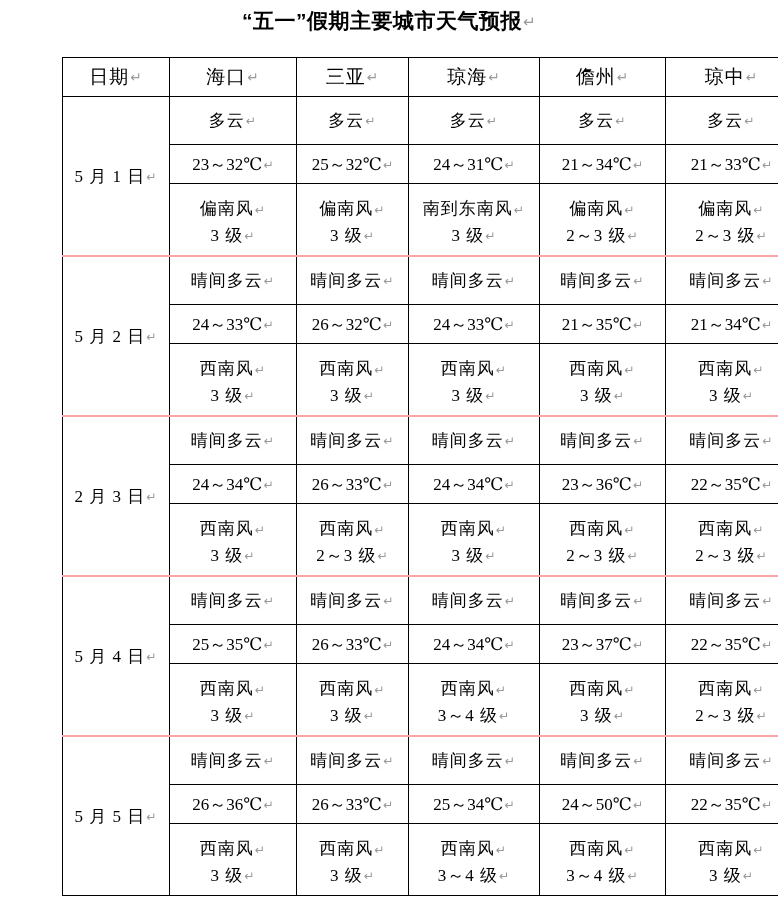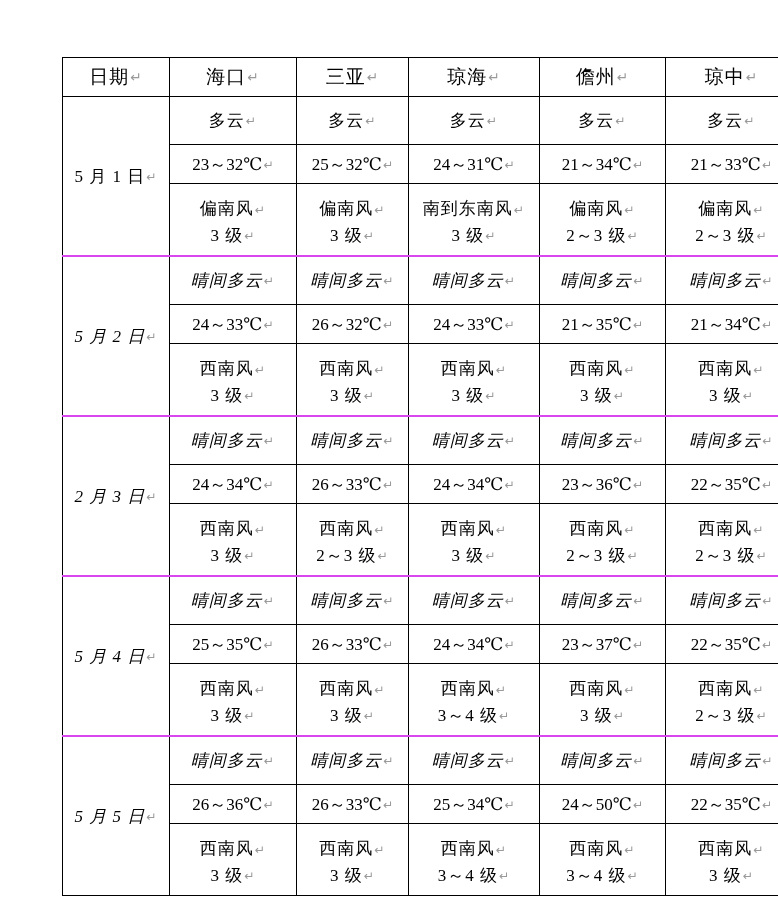--- a/index.html
+++ b/index.html
@@ -97,27 +97,28 @@
 
   
   tr.r-wx td  { height: 47px; font-size: 17px; font-family: "Liberation Serif","DejaVu Serif",serif; letter-spacing: 1px; }
   tr.r-tmp td { height: 38px; font-size: 17px; font-family: "Liberation Serif","DejaVu Serif",serif; letter-spacing: 0px; }
   tr.r-wnd td { height: 71px; font-size: 17px; font-family: "Liberation Serif","DejaVu Serif",serif; letter-spacing: 1px; text-align: center; }
 
   tr.r-wnd td .l1 { display:block; line-height: 26px; padding-top: 6px; }
   tr.r-wnd td .l2 { display:block; line-height: 26px; }
 
   
-  tr.grp-top > td, tr.grp-top > th { border-top: 2px solid #d946ef; font-style: italic; }
+  tr.grp-top > td, tr.grp-top > th { border-top: 2px solid #fca5a5; }
 </style>
 </head>
 <body>
 
 <div id="page">
 
+  <div class="title"><span>“五一”假期主要城市天气预报</span><span class="cr">↵</span></div>
 
   <div class="tbl-wrap">
     <table class="fc">
       <colgroup>
         <col class="c-date">
           <col class="c-hk">
           <col class="c-sy">
         <col class="c-qh">
           <col class="c-dz">
           <col class="c-qz">

